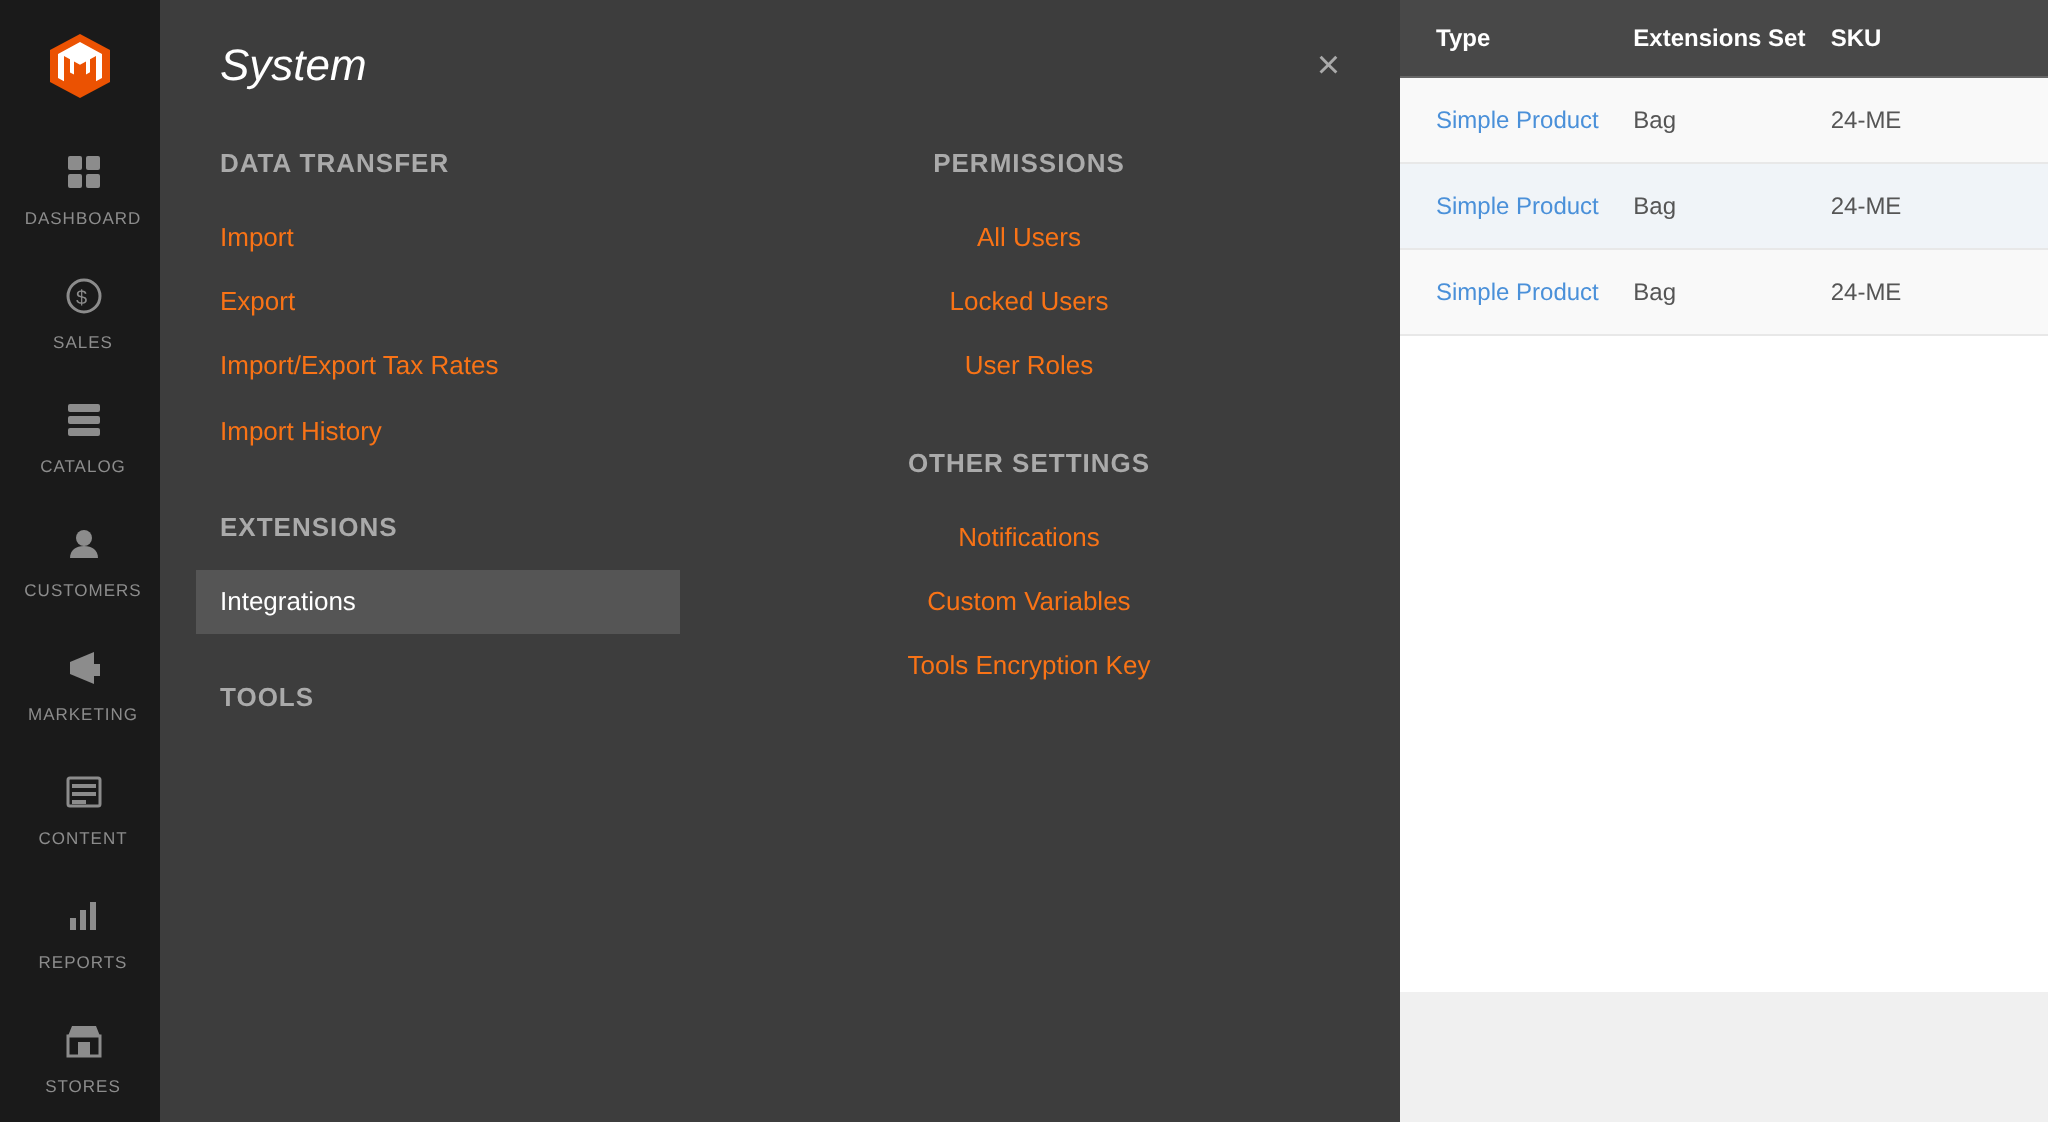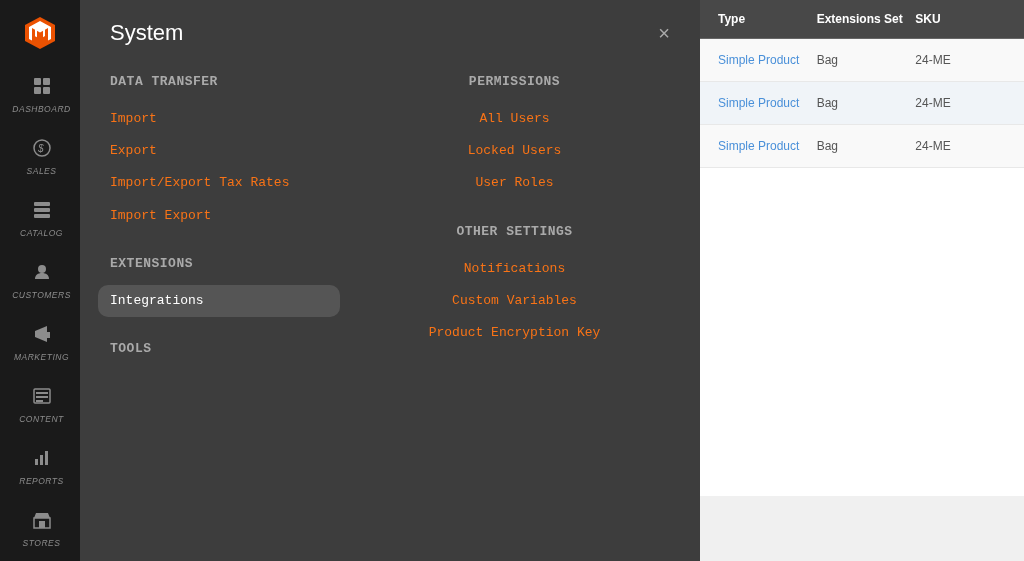--- a/index.html
+++ b/index.html
@@ -8,21 +8,20 @@
     
     .sidebar {
       width: 80px;
       background: #1a1a1a;
       display: flex;
       flex-direction: column;
       align-items: flex-start;
       padding-top: 0;
       height: 561px;
       flex-shrink: 0;
-      font-style: italic;
     }
     .sidebar-logo {
       width: 80px;
       height: 68px;
       display: flex;
       align-items: center;
       justify-content: center;
       background: #1a1a1a;
     }
     .magento-icon {
@@ -77,34 +76,34 @@
     .dropdown-header {
       display: flex;
       justify-content: space-between;
       align-items: center;
       margin-bottom: 24px;
     }
     .dropdown-title {
       font-size: 22px;
       font-weight: 300;
       color: #fff;
+      font-style: italic;
     }
     .close-btn {
       background: none;
       border: none;
       color: #aaa;
       font-size: 20px;
       cursor: pointer;
       line-height: 1;
     }
 
     .dropdown-content {
       display: flex;
       gap: 19px;
-      font-family: Liberation Mono, monospace;
     }
     .column-left {
       width: 230px;
       flex-shrink: 0;
     }
     .column-right {
       flex: 1;
       text-align: center;
     }
 
@@ -125,21 +124,21 @@
       padding: 7px 0;
       cursor: pointer;
       text-decoration: none;
       line-height: 1.4;
     }
     .menu-item.active {
       background: #555;
       padding: 7px 12px;
       margin-left: -12px;
       color: #fff;
-      border-radius: 10px;
+      border-radius: 0;
     }
 
     .section-gap { margin-top: 24px; }
 
     
     .table-area {
       position: absolute;
       top: 0;
       left: 620px;
       right: 0;
@@ -282,21 +281,21 @@
 
     <div class="dropdown-content">
 
       <div class="column-left">
 
         <div>
           <div class="section-heading">Data Transfer</div>
           <a class="menu-item">Import</a>
           <a class="menu-item">Export</a>
           <a class="menu-item">Import/Export Tax Rates</a>
-          <a class="menu-item">Import Export</a>
+          <a class="menu-item">Import History</a>
         </div>
 
         <div class="section-gap">
           <div class="section-heading">Extensions</div>
           <a class="menu-item active">Integrations</a>
         </div>
 
         <div class="section-gap">
           <div class="section-heading">Tools</div>
         </div>
@@ -308,21 +307,21 @@
           <div class="section-heading">Permissions</div>
           <a class="menu-item">All Users</a>
           <a class="menu-item">Locked Users</a>
           <a class="menu-item">User Roles</a>
         </div>
 
         <div class="section-gap">
           <div class="section-heading">Other Settings</div>
           <a class="menu-item">Notifications</a>
           <a class="menu-item">Custom Variables</a>
-          <a class="menu-item">Product Encryption Key</a>
+          <a class="menu-item">Tools Encryption Key</a>
         </div>
       </div>
     </div>
   </div>
 
   <div class="table-area">
     <div class="table-header-row">
       <div class="table-col">Type</div>
       <div class="table-col">Extensions Set</div>
       <div class="table-col">SKU</div>

